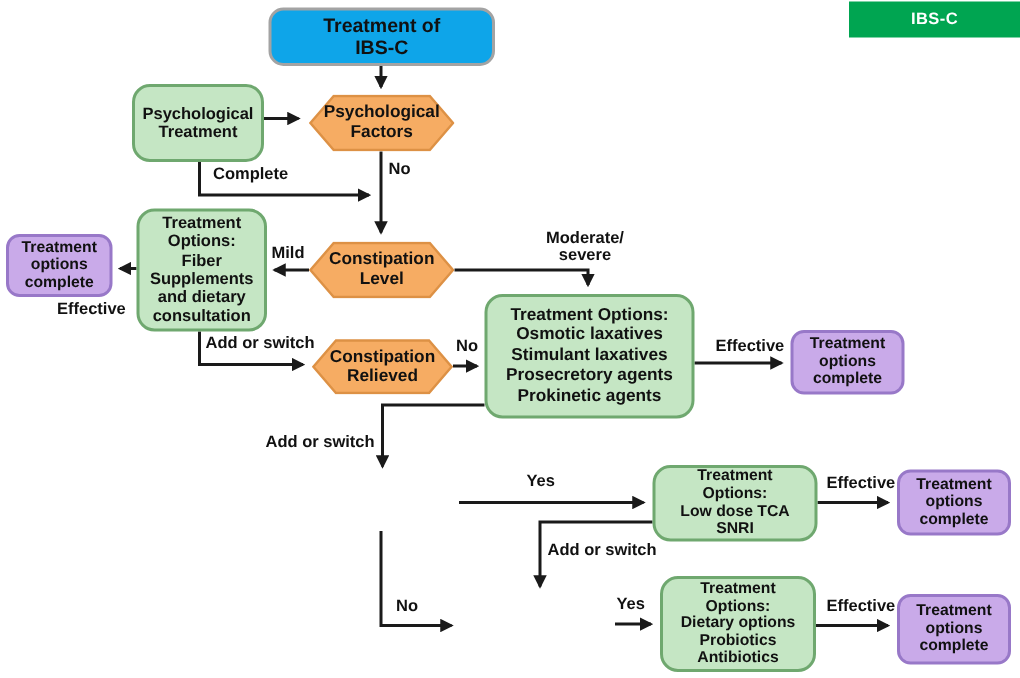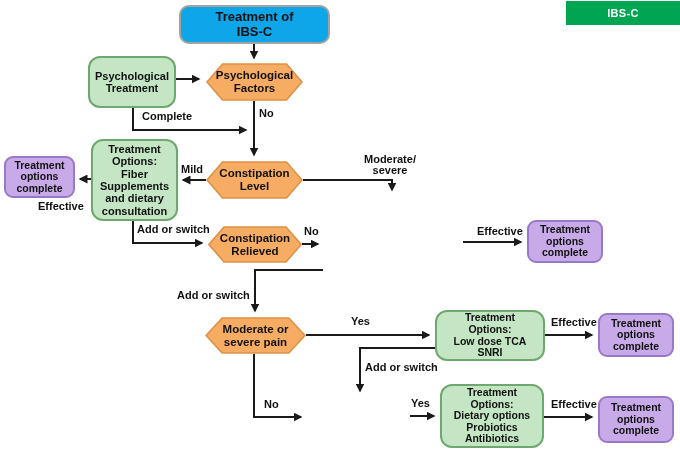--- a/index.html
+++ b/index.html
@@ -118,34 +118,34 @@
   </div>
 
   <div class="node hex" style="left:208px;top:226px;width:94px;height:37px">
     <svg viewBox="0 0 100 38" preserveAspectRatio="none">
       <polygon points="17,1 83,1 99,19 83,37 17,37 1,19"></polygon>
     </svg>
     <div class="node-label fs115">Constipation
 Relieved</div>
   </div>
 
+  <div class="node process" style="left:323px;top:196px;width:140px;height:83px">
+    <div class="node-label fs115" style="line-height:1.18">Treatment Options:
+Osmotic laxatives
+Stimulant laxatives
+Prosecretory agents
+Prokinetic agents</div>
+  </div>
 
   <div class="node terminal" style="left:527px;top:220px;width:76px;height:43px">
     <div class="node-label fs105">Treatment
 options
 complete</div>
   </div>
 
-  <div class="node hex" style="left:205px;top:317px;width:101px;height:37px">
-    <svg viewBox="0 0 100 38" preserveAspectRatio="none">
-      <polygon points="17,1 83,1 99,19 83,37 17,37 1,19"></polygon>
-    </svg>
-    <div class="node-label fs115">Moderate or
-severe pain</div>
-  </div>
 
   <div class="node process" style="left:435px;top:310px;width:110px;height:51px">
     <div class="node-label fs105">Treatment
 Options:
 Low dose TCA
 SNRI</div>
   </div>
 
   <div class="node terminal" style="left:598px;top:313px;width:76px;height:44px">
     <div class="node-label fs105">Treatment

